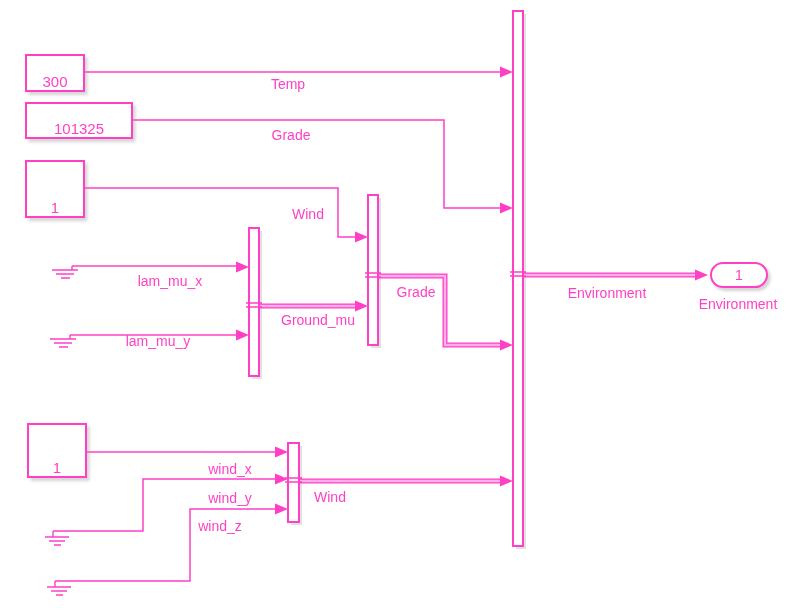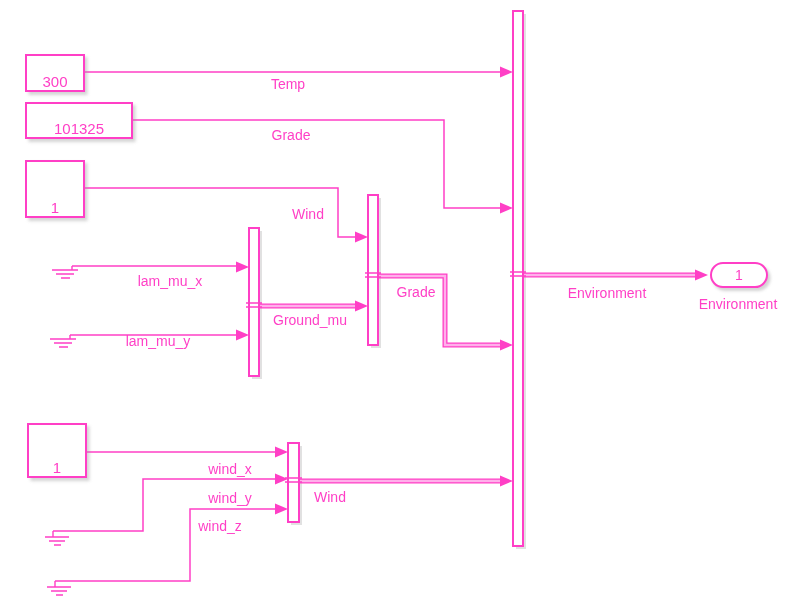--- a/index.html
+++ b/index.html
@@ -137,21 +137,21 @@
   <div class="outport" style="left:710px;top:262px;width:58px;height:26px">
     <span>1</span>
   </div>
   <div class="siglabel" style="left:738px;top:296px">Environment</div>
 
   <div class="siglabel" style="left:288px;top:76px">Temp</div>
   <div class="siglabel" style="left:291px;top:127px">Grade</div>
   <div class="siglabel" style="left:308px;top:206px">Wind</div>
   <div class="siglabel" style="left:170px;top:273px">lam_mu_x</div>
   <div class="siglabel" style="left:158px;top:333px">lam_mu_y</div>
-  <div class="siglabel" style="left:310px;top:312px">Ground_mu</div>
+  <div class="siglabel" style="left:318px;top:312px">Ground_mu</div>
   <div class="siglabel" style="left:416px;top:284px">Grade</div>
   <div class="siglabel" style="left:230px;top:461px">wind_x</div>
   <div class="siglabel" style="left:230px;top:490px">wind_y</div>
   <div class="siglabel" style="left:220px;top:518px">wind_z</div>
   <div class="siglabel" style="left:330px;top:489px">Wind</div>
   <div class="siglabel" style="left:607px;top:285px">Environment</div>
 
 </div>
 
 </body></html>

